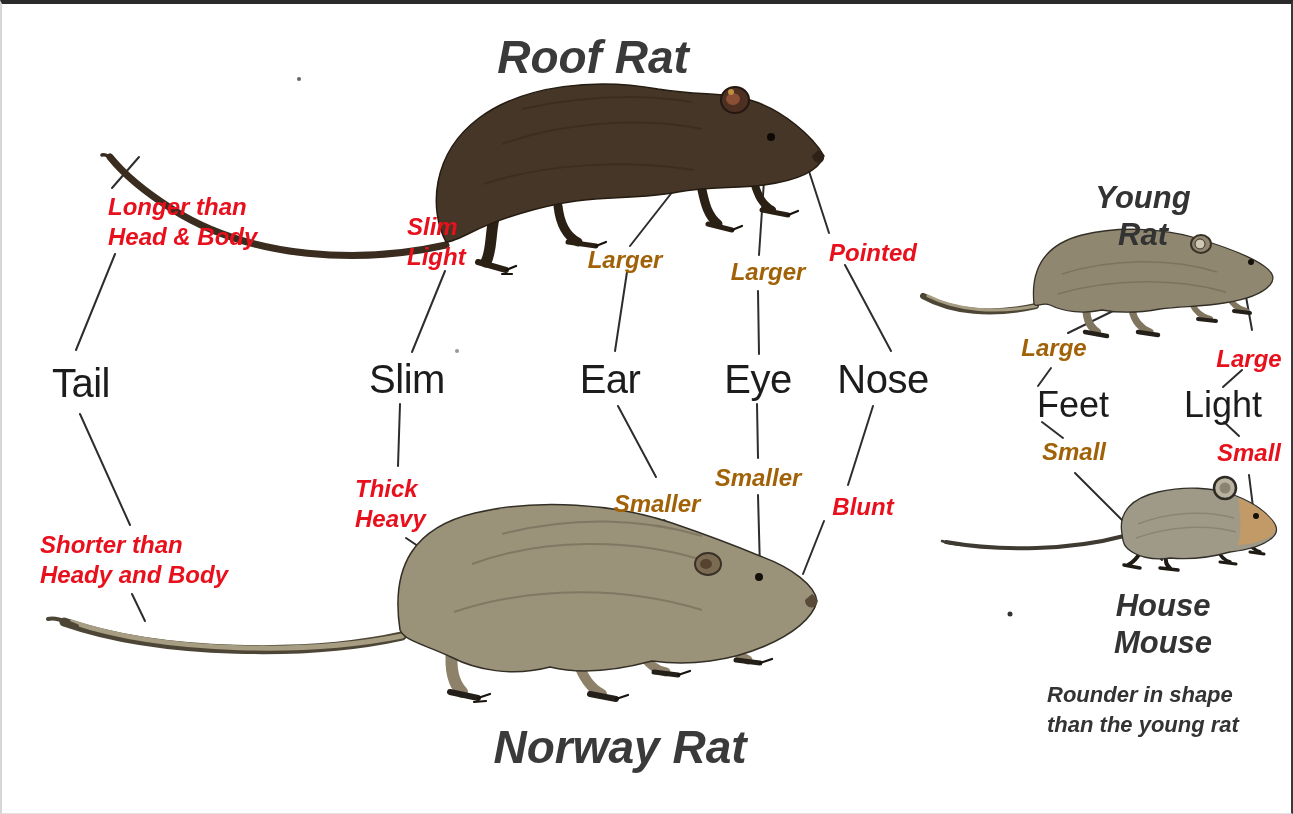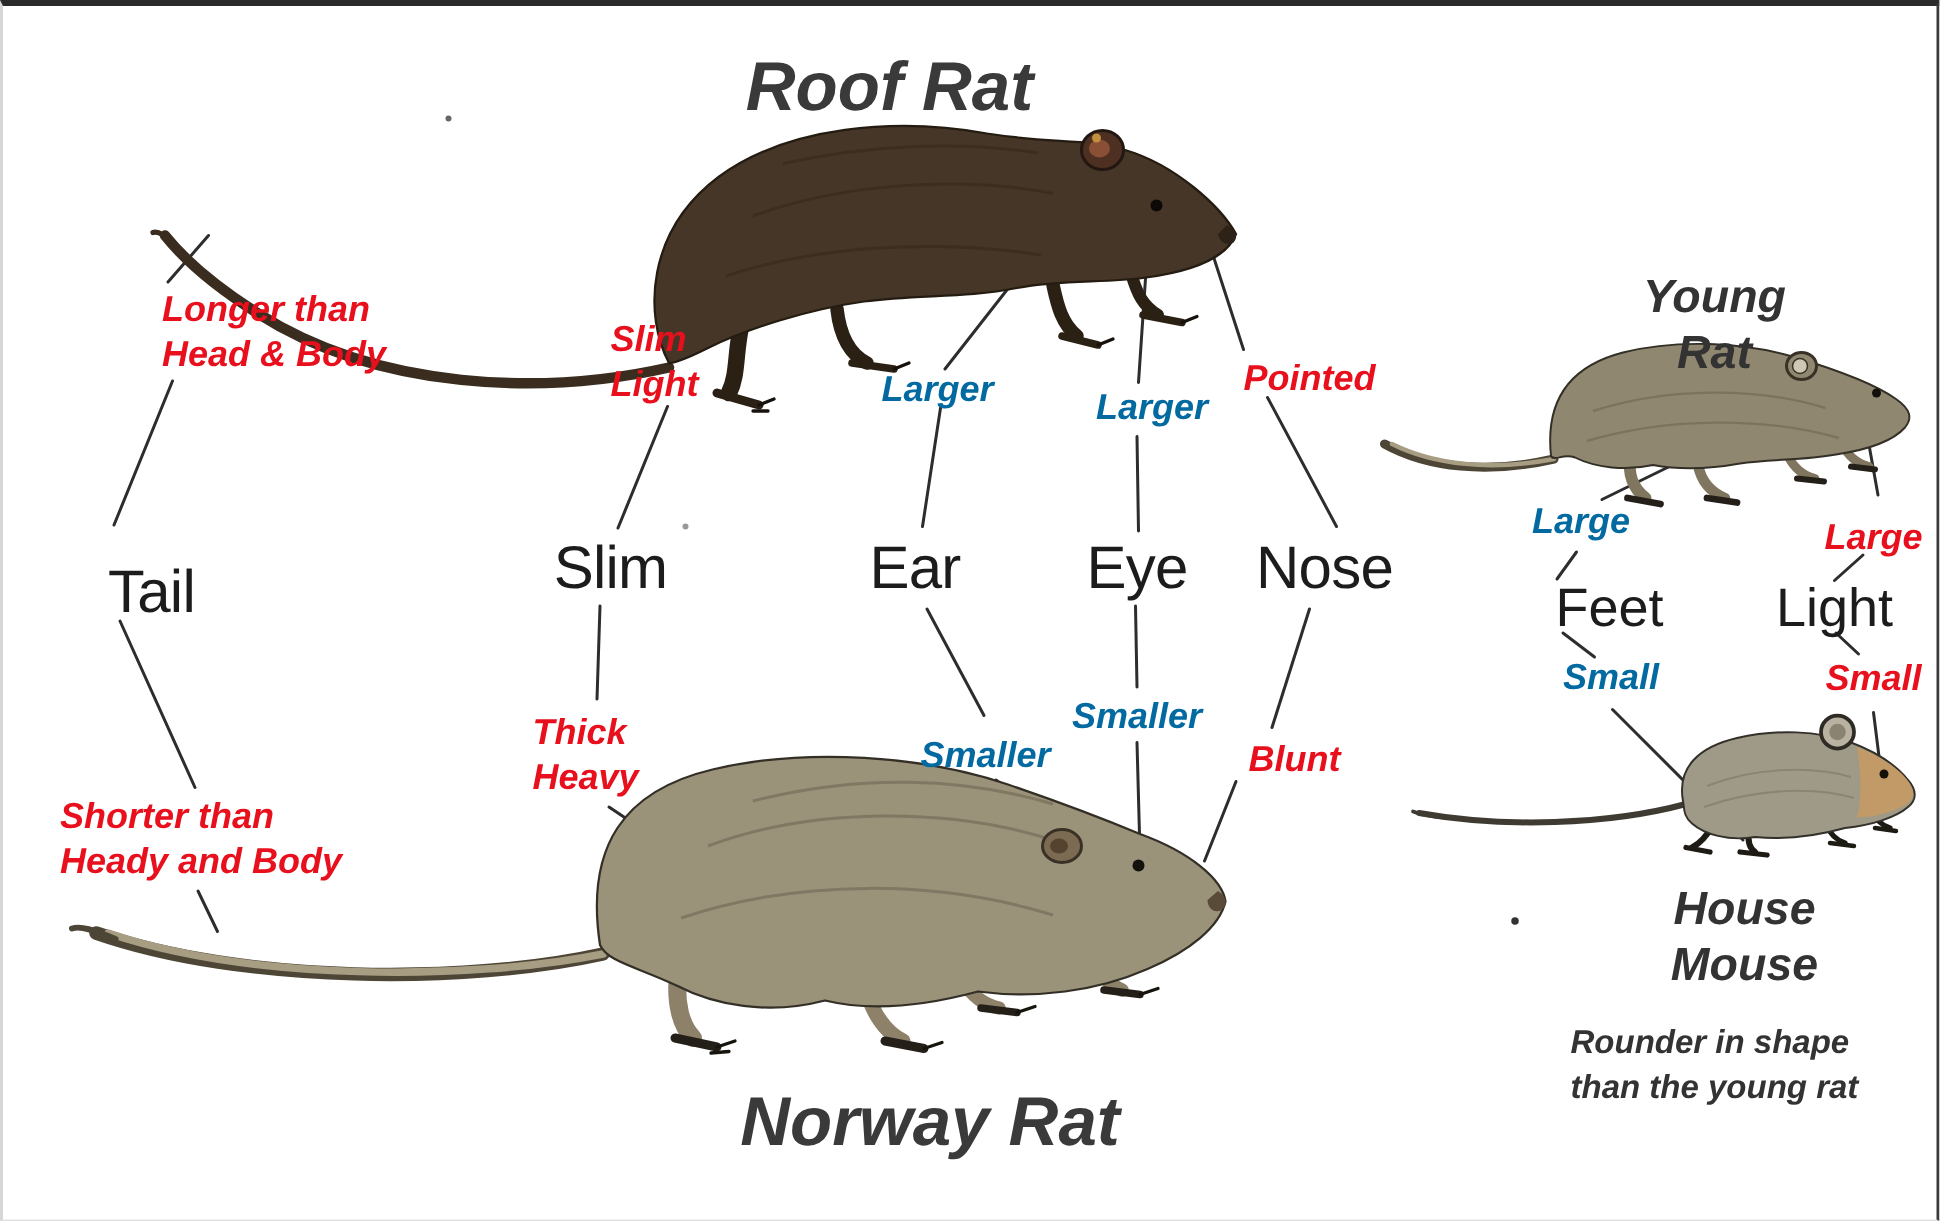--- a/index.html
+++ b/index.html
@@ -8,21 +8,21 @@
     border-top:4px solid #2a2a2a;border-left:2px solid #d6d6d6;border-right:2px solid #3a3a3a;border-bottom:1px solid #e2e2e2;
     box-sizing:border-box;
     font-family:"Liberation Sans", sans-serif;
   }
   #art{position:absolute;left:0;top:0;}
   .lbl{position:absolute;white-space:pre-line;line-height:1.18;}
   .center{transform:translateX(-50%);text-align:center;}
   .part{font-size:40px;color:#1c1c1c;letter-spacing:-0.5px;}
   .part-sm{font-size:36px;color:#1c1c1c;}
   .red{color:#e8101c;font-weight:bold;font-style:italic;font-size:24px;line-height:30px;}
-  .gray{color:#0369a1;font-weight:bold;font-style:italic;font-size:24px;}
+  .gray{color:#a16207;font-weight:bold;font-style:italic;font-size:24px;}
   .title-lg{font-size:46px;font-weight:bold;font-style:italic;color:#3a3a3a;}
   .title-md{font-size:31px;font-weight:bold;font-style:italic;color:#333333;}
   .note{font-size:22px;font-weight:bold;font-style:italic;color:#333333;line-height:30px;}
 </style>
 </head>
 <body>
 
 <div id="stage">
 
   <svg id="art" width="1293" height="814" viewBox="0 0 1293 814">
@@ -189,21 +189,21 @@
     </g>
   </svg>
 
   <div class="lbl title-lg center" style="left:591px;top:26px;">Roof Rat</div>
   <div class="lbl title-lg center" style="left:618px;top:716px;">Norway Rat</div>
   <div class="lbl title-md center" style="left:1141px;top:176px;">Young Rat</div>
   <div class="lbl title-md center" style="left:1161px;top:584px;">House Mouse</div>
   <div class="lbl note" style="left:1045px;top:644px;margin-top:32px;">Rounder in shape
 than the young rat</div>
 
-  <div class="lbl part center" style="left:79px;top:368px;margin-left:20px;">Tail</div>
+  <div class="lbl part center" style="left:79px;top:356px;">Tail</div>
   <div class="lbl part center" style="left:405px;top:352px;">Slim</div>
   <div class="lbl part center" style="left:608px;top:352px;">Ear</div>
   <div class="lbl part center" style="left:756px;top:352px;">Eye</div>
   <div class="lbl part center" style="left:881px;top:352px;">Nose</div>
   <div class="lbl part-sm center" style="left:1071px;top:380px;">Feet</div>
   <div class="lbl part-sm center" style="left:1221px;top:380px;">Light</div>
 
   <div class="lbl red" style="left:58px;top:188px;margin-left:48px;">Longer than
 Head &amp; Body</div>
   <div class="lbl red" style="left:405px;top:208px;">Slim

